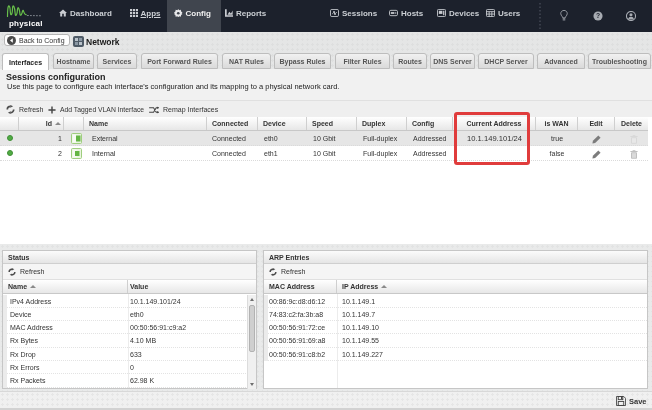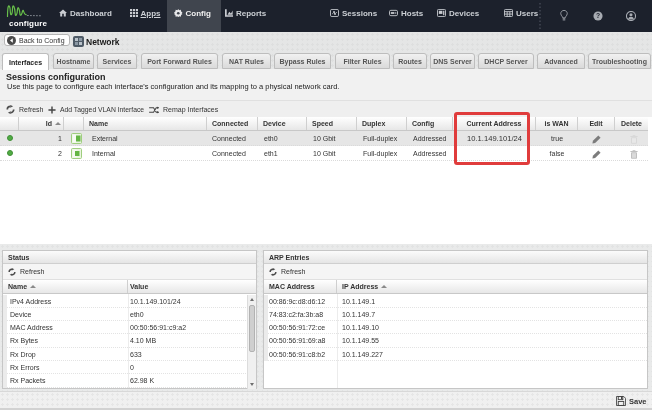--- a/index.html
+++ b/index.html
@@ -80,21 +80,21 @@
 </style>
 </head>
 <body>
 <div id="topbar" class="abs"></div>
 <div id="cfgactive" class="abs"></div>
 
 <svg class="abs" style="left:6px; top:4px; z-index:2;" width="38" height="15" viewBox="0 0 38 15">
   <path d="M1.5 12.5 Q1.6 1.5 2.9 1.9 Q4.1 2.4 4.3 7.5 Q4.5 11.5 5.4 10.6 Q6.4 9.4 6.5 4.4 Q6.7 0.6 7.9 2.6 Q8.9 4.4 9.1 8.9 Q9.3 12.2 10.3 11.1 Q11.3 9.8 11.5 5.4 Q11.8 2.4 12.9 4.7 Q13.7 6.5 13.9 9.7 Q14.1 12 15.2 10.8 Q16.2 9.5 16.5 7.2 Q16.9 5.2 17.8 7.9 Q18.4 9.8 19.2 10.3 L20.2 10.8" stroke="#68bf4a" stroke-width="1.2" fill="none" stroke-linecap="round"></path>
   <path d="M21 11.5 L36 11.8" stroke="#888e96" stroke-width="0.9" stroke-dasharray="1.8,1.2"></path>
 </svg>
-<div id="logo-text" class="abs">configure</div>
+<div id="logo-text" class="abs">physical</div>
 
 <div class="navitem abs" style="left:59px;">
   <svg width="8" height="8" viewBox="0 0 10 10">
       <path d="M5 0.5 L10 5 L8.5 5 L8.5 9.5 L6 9.5 L6 6 L4 6 L4 9.5 L1.5 9.5 L1.5 5 L0 5 Z" fill="#c9ccd1"></path>
     </svg>
   Dashboard</div>
 <div class="navitem abs" style="left:129.5px;text-decoration:underline;">
   <svg width="8" height="8" viewBox="0 0 9 9">
       <g fill="#c9ccd1">
         <rect x="0" y="0" width="2.4" height="2.4"></rect>
@@ -135,21 +135,21 @@
       <circle cx="7.5" cy="4.5" r="0.8" fill="#c9ccd1"></circle>
     </svg>
   Hosts</div>
 <div class="navitem abs" style="left:437px;">
   <svg width="9" height="8" viewBox="0 0 10 9">
       <rect x="0.5" y="0.5" width="9" height="8" rx="1" fill="none" stroke="#c9ccd1"></rect>
       <rect x="2" y="2" width="4" height="3.5" fill="#c9ccd1"></rect>
       <rect x="6.8" y="2" width="1.4" height="5" fill="#c9ccd1"></rect>
     </svg>
   Devices</div>
-<div class="navitem abs" style="left:504px;">
+<div class="navitem abs" style="left:486px;">
   <svg width="9" height="8" viewBox="0 0 10 9">
       <rect x="0.5" y="0.5" width="9" height="8" rx="1" fill="none" stroke="#c9ccd1"></rect>
       <path d="M0.5 3 L9.5 3 M3.5 3 L3.5 8.5 M6.5 3 L6.5 8.5 M0.5 5.7 L9.5 5.7" stroke="#c9ccd1" fill="none"></path>
     </svg>
   Users</div>
 
 <svg class="abs" style="left:538px; top:3px;" width="4" height="26" viewBox="0 0 4 26">
     <line x1="2" y1="0" x2="2" y2="26" stroke="#555b66" stroke-width="1" stroke-dasharray="1.5,2"></line>
   </svg>
 

